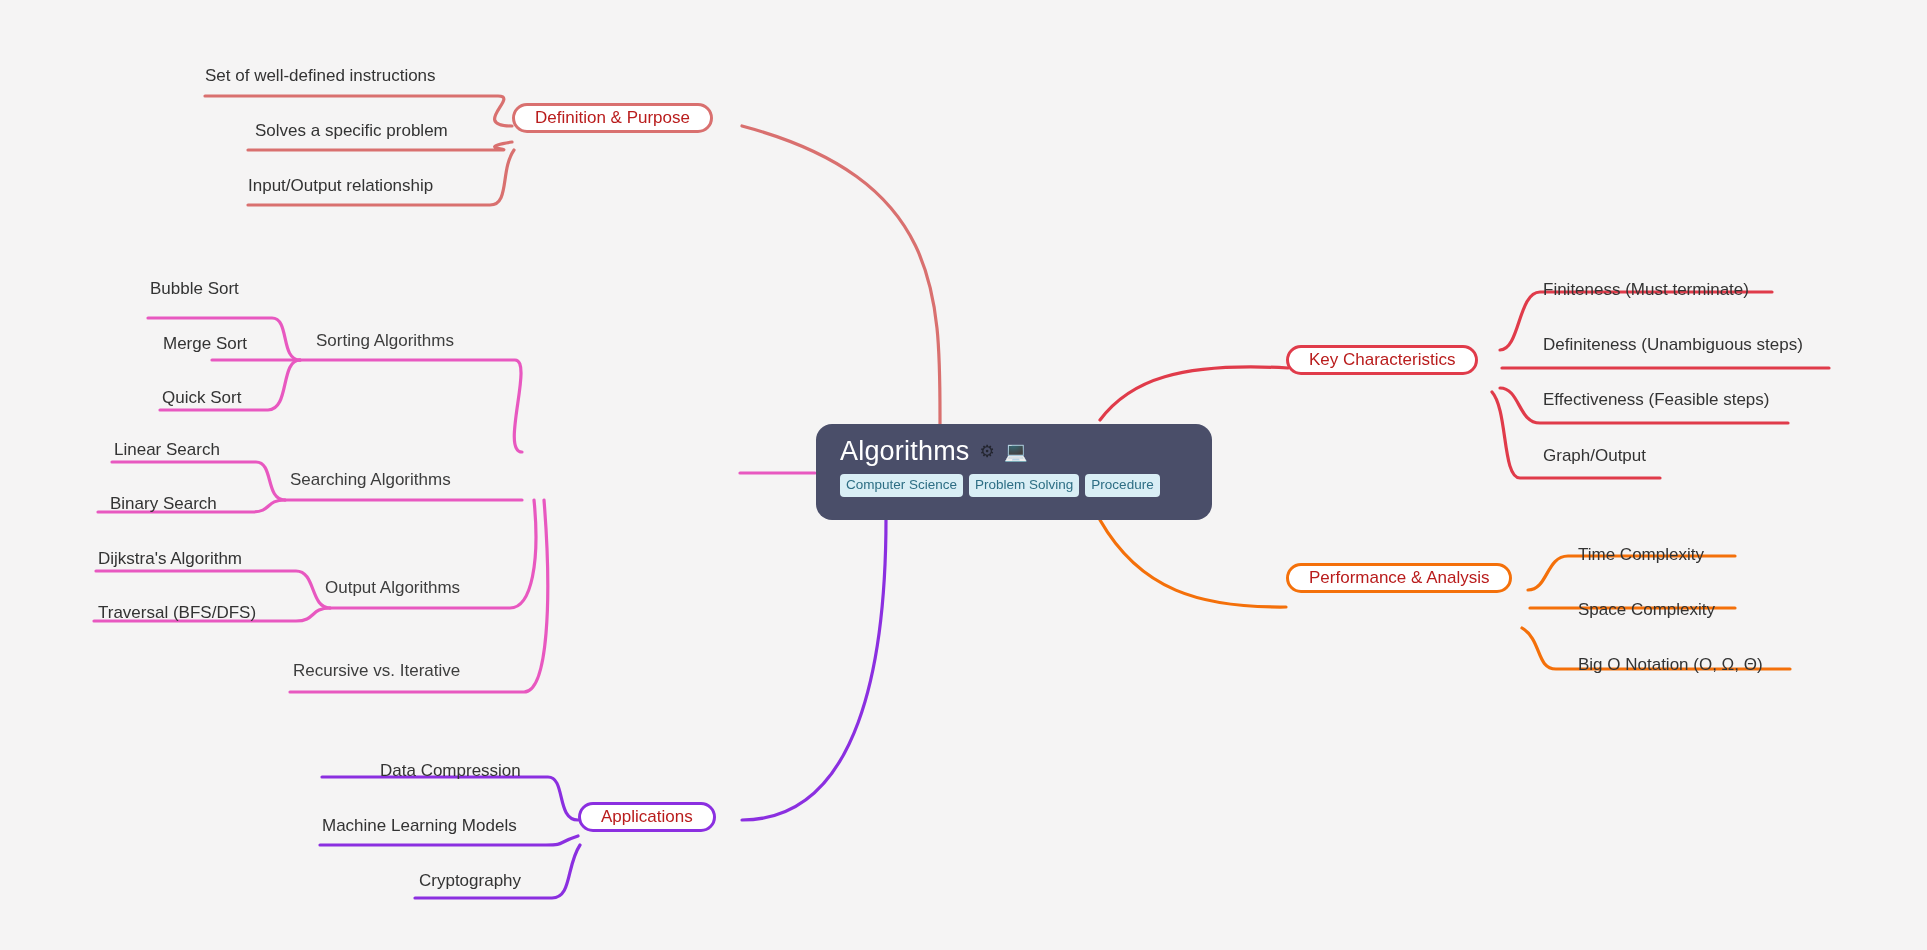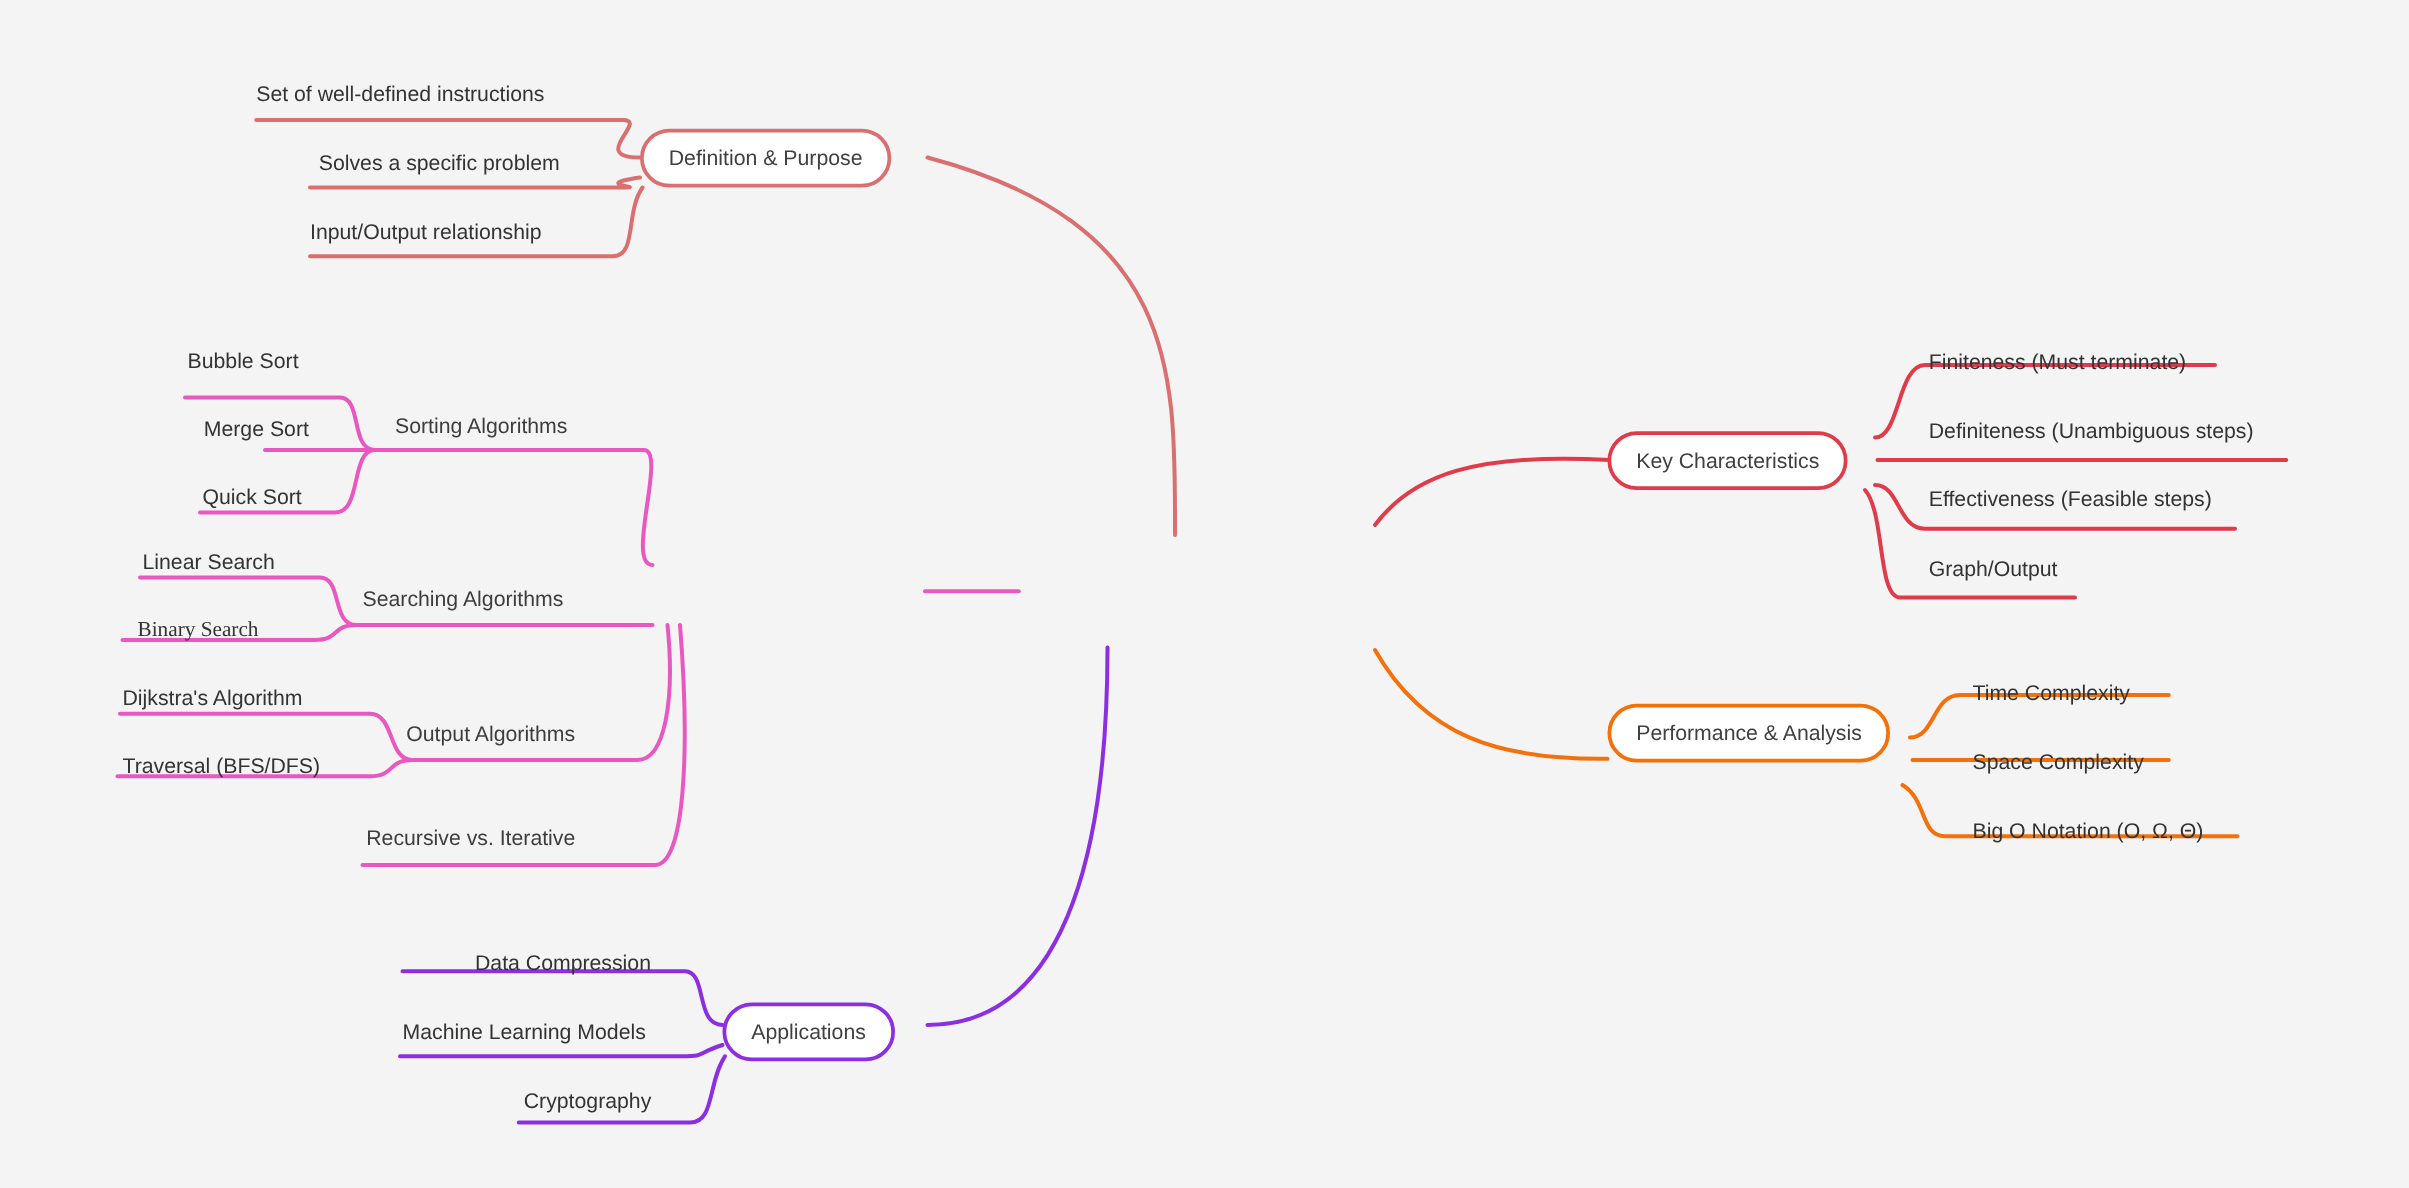--- a/index.html
+++ b/index.html
@@ -36,25 +36,25 @@
     font-size:13.5px;line-height:1;
     padding:4px 6px 5px 6px;border-radius:4px;white-space:nowrap;
   }
 
   
   .pill{
     position:absolute;
     background:#ffffff;
     border:3px solid #888;
     border-radius:26px;
-    height:47px;
+    height:30px;
     display:flex;align-items:center;justify-content:center;
     padding:0 20px;
     box-sizing:border-box;
-    color:#404040;font-size:17px;white-space:nowrap;
+    color:#b91c1c;font-size:17px;white-space:nowrap;
     z-index:4;
   }
 
   
   .sublabel{
     position:absolute;
     color:#3d3d3d;font-size:17px;white-space:nowrap;
     z-index:3;
   }
   
@@ -114,37 +114,49 @@
     </g>
 
     <g fill="none" stroke="#8b2fe0" stroke-width="3.2" stroke-linecap="round">
       <path d="M 886 518 C 886 660 860 820 742 820"></path>
       <path d="M 578 820 C 556 820 566 777 548 777 L 322 777"></path>
       <path d="M 578 836 C 556 843 566 845 546 845 L 320 845"></path>
       <path d="M 580 845 C 566 866 572 898 552 898 L 415 898"></path>
     </g>
   </svg>
 
+  <div class="center-node" style="left:816px;top:424px;width:396px;height:96px;">
+    <div class="center-title-row">
+      <span class="center-title">Algorithms</span>
+      <span class="center-icon">⚙</span>
+      <span class="center-emoji">💻</span>
+    </div>
+    <div class="tag-row">
+      <span class="tag">Computer Science</span>
+      <span class="tag">Problem Solving</span>
+      <span class="tag">Procedure</span>
+    </div>
+  </div>
 
   <div class="pill" style="left:512px;top:103px;border-color:#d9706f;">
     <span>Definition &amp; Purpose</span>
   </div>
   <div class="leaf" style="left:205px;top:66px;">Set of well-defined instructions</div>
   <div class="leaf" style="left:255px;top:121px;">Solves a specific problem</div>
   <div class="leaf" style="left:248px;top:176px;">Input/Output relationship</div>
 
 
   <div class="sublabel" style="left:316px;top:331px;">Sorting Algorithms</div>
   <div class="leaf" style="left:150px;top:279px;">Bubble Sort</div>
   <div class="leaf" style="left:163px;top:334px;">Merge Sort</div>
   <div class="leaf" style="left:162px;top:388px;">Quick Sort</div>
 
   <div class="sublabel" style="left:290px;top:470px;">Searching Algorithms</div>
   <div class="leaf" style="left:114px;top:440px;">Linear Search</div>
-  <div class="leaf" style="left:110px;top:494px;font-family:Liberation Serif, serif;">Binary Search</div>
+  <div class="leaf" style="left:110px;top:494px;">Binary Search</div>
 
   <div class="sublabel" style="left:325px;top:578px;">Output Algorithms</div>
   <div class="leaf" style="left:98px;top:549px;">Dijkstra's Algorithm</div>
   <div class="leaf" style="left:98px;top:603px;">Traversal (BFS/DFS)</div>
 
   <div class="sublabel" style="left:293px;top:661px;">Recursive vs. Iterative</div>
 
   <div class="pill" style="left:1286px;top:345px;border-color:#e03b4a;">
     <span>Key Characteristics</span>
   </div>

